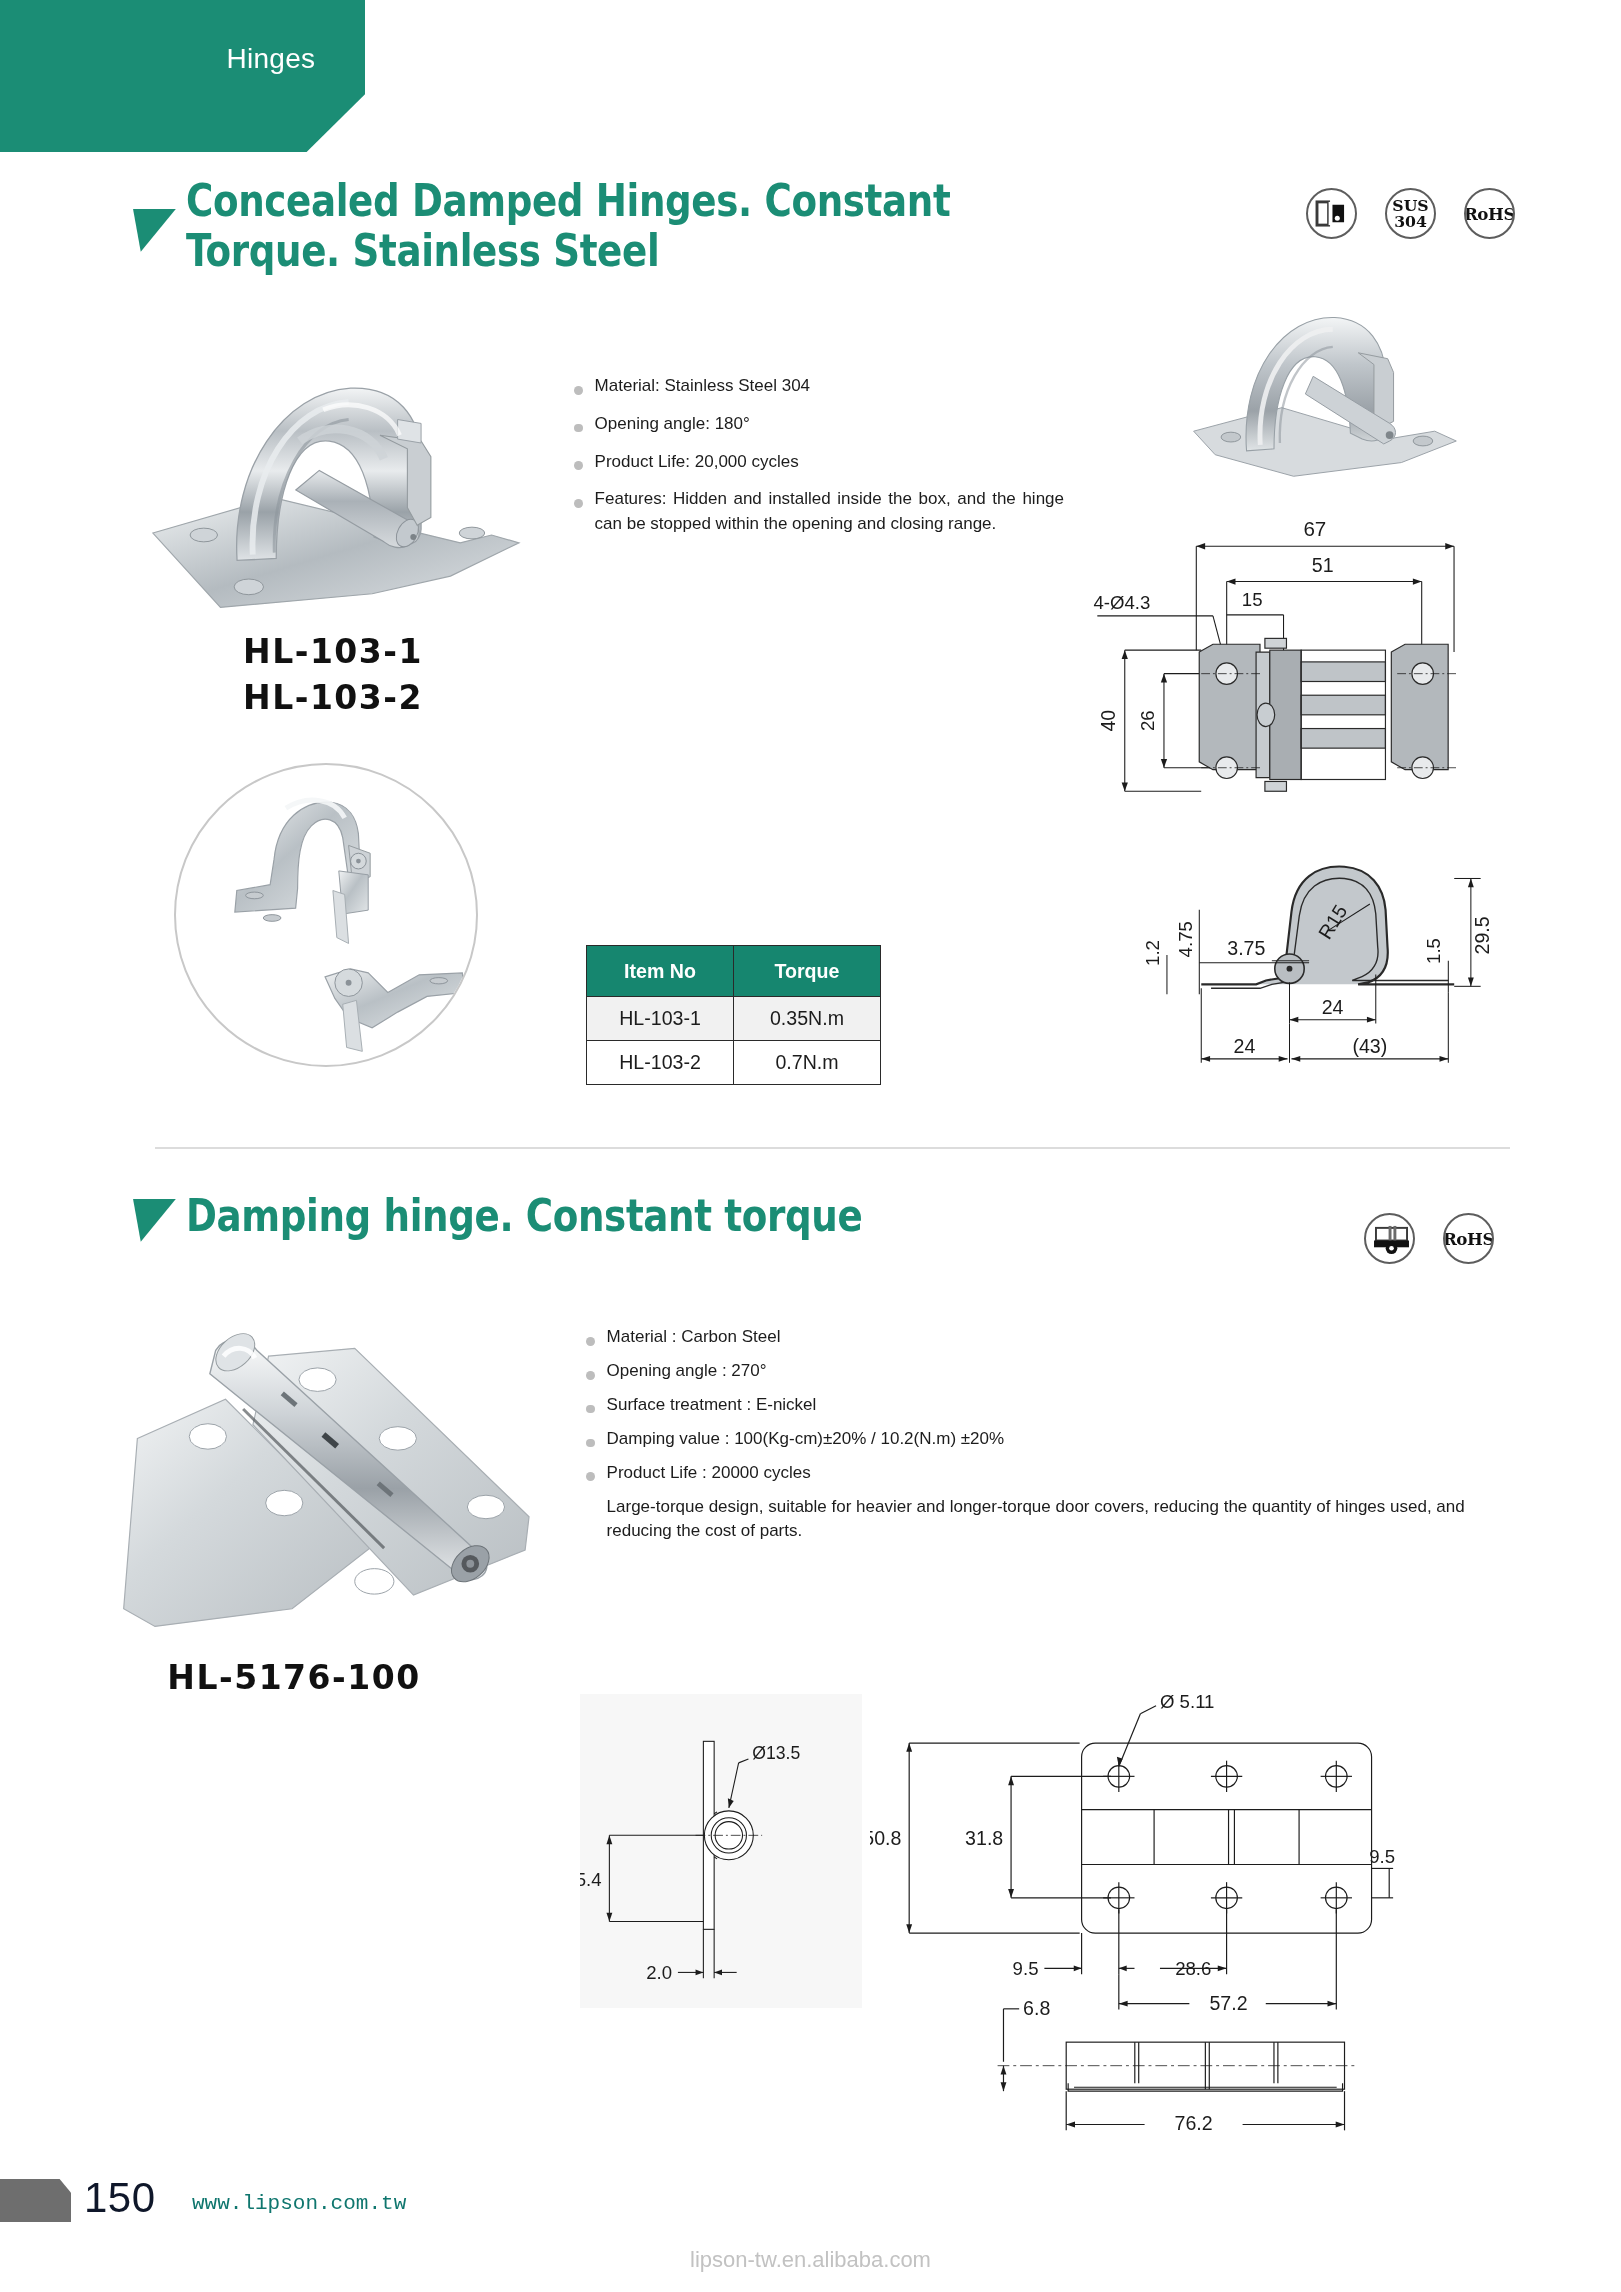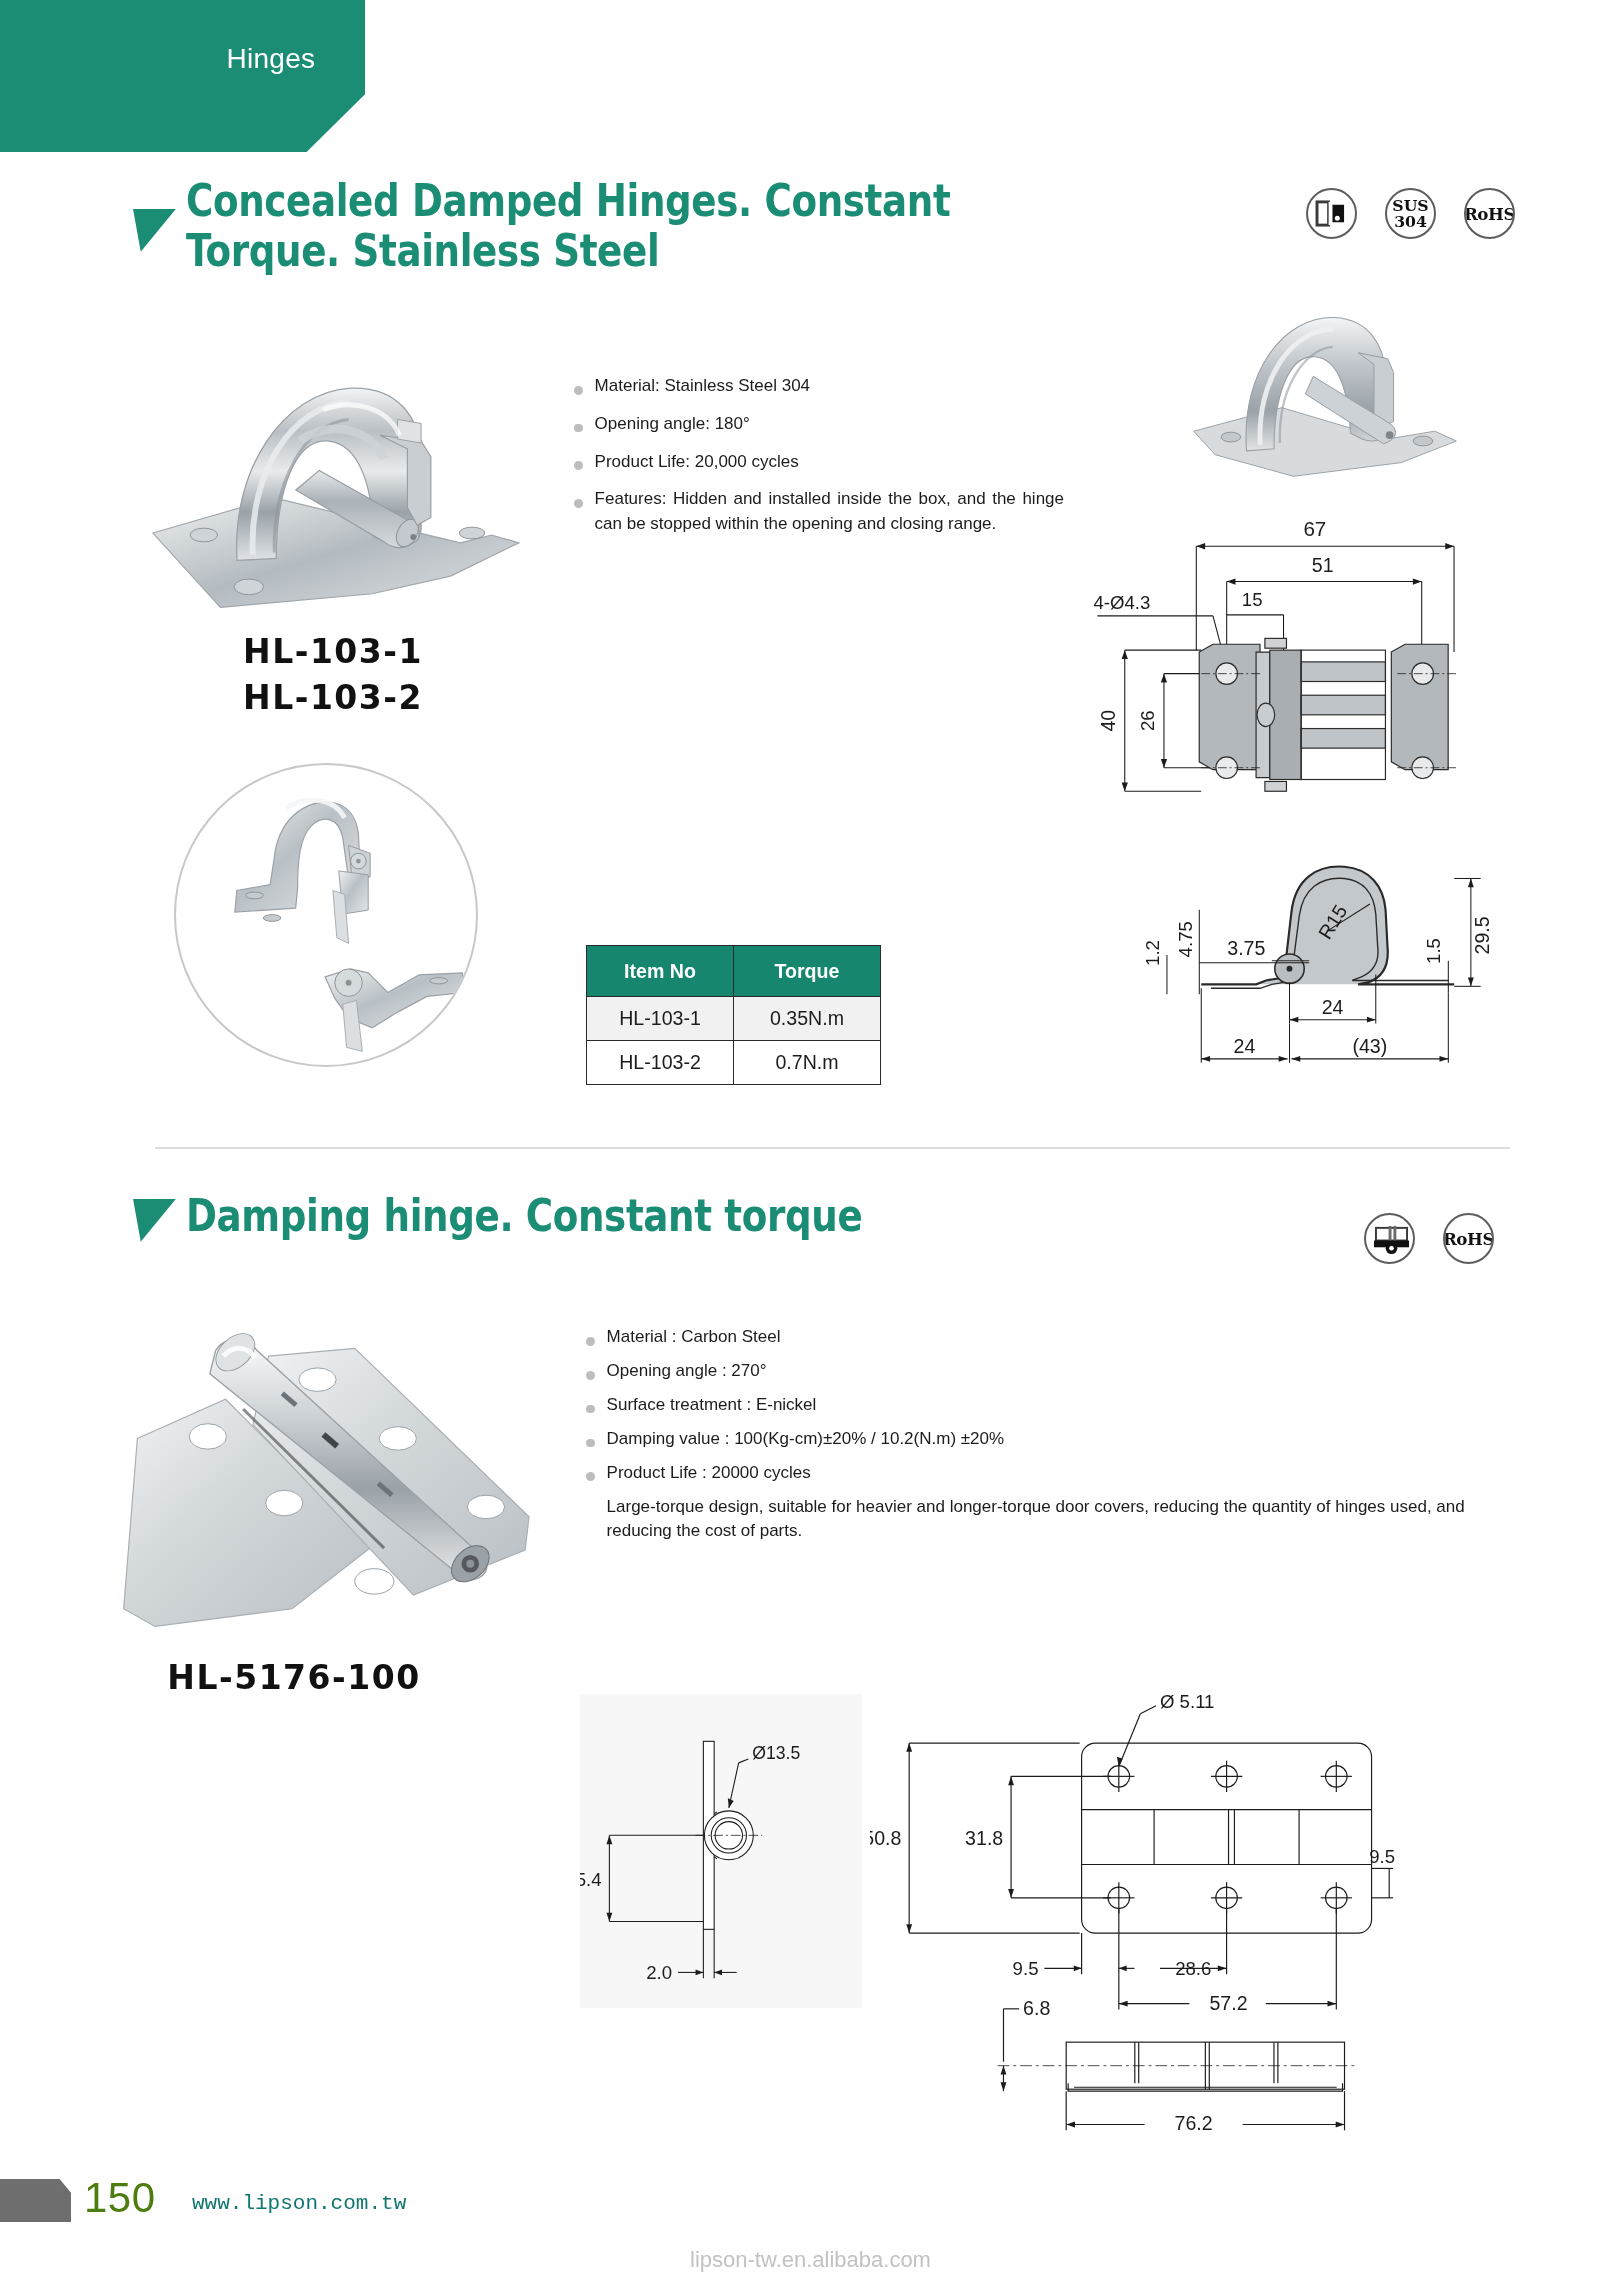--- a/index.html
+++ b/index.html
@@ -99,21 +99,21 @@
   .dwg svg { display: block; }
   .dim { font-family: "Liberation Sans", sans-serif; fill: #1c1c1c; }
 
   
   .foot-tab {
     position: absolute; left: 0; bottom: 71px; width: 71px; height: 43px;
     background: #6e6e6e; clip-path: polygon(0 0, 84% 0, 100% 32%, 100% 100%, 0 100%);
   }
   .page-no {
     position: absolute; left: 84px; bottom: 71px;
-    font-size: 42px; color: #4d7c0f; font-weight: 400; letter-spacing: 0.5px;
+    font-size: 42px; color: #0f172a; font-weight: 400; letter-spacing: 0.5px;
   }
   .site {
     position: absolute; left: 192px; bottom: 78px;
     font-size: 21px; color: #0f766e; font-family: Liberation Mono, monospace;
   }
   .alibaba {
     position: absolute; left: 0; right: 0; bottom: 19.6px;
     text-align: center; font-size: 22px; color: #c2c2c2;
   }
 </style>

